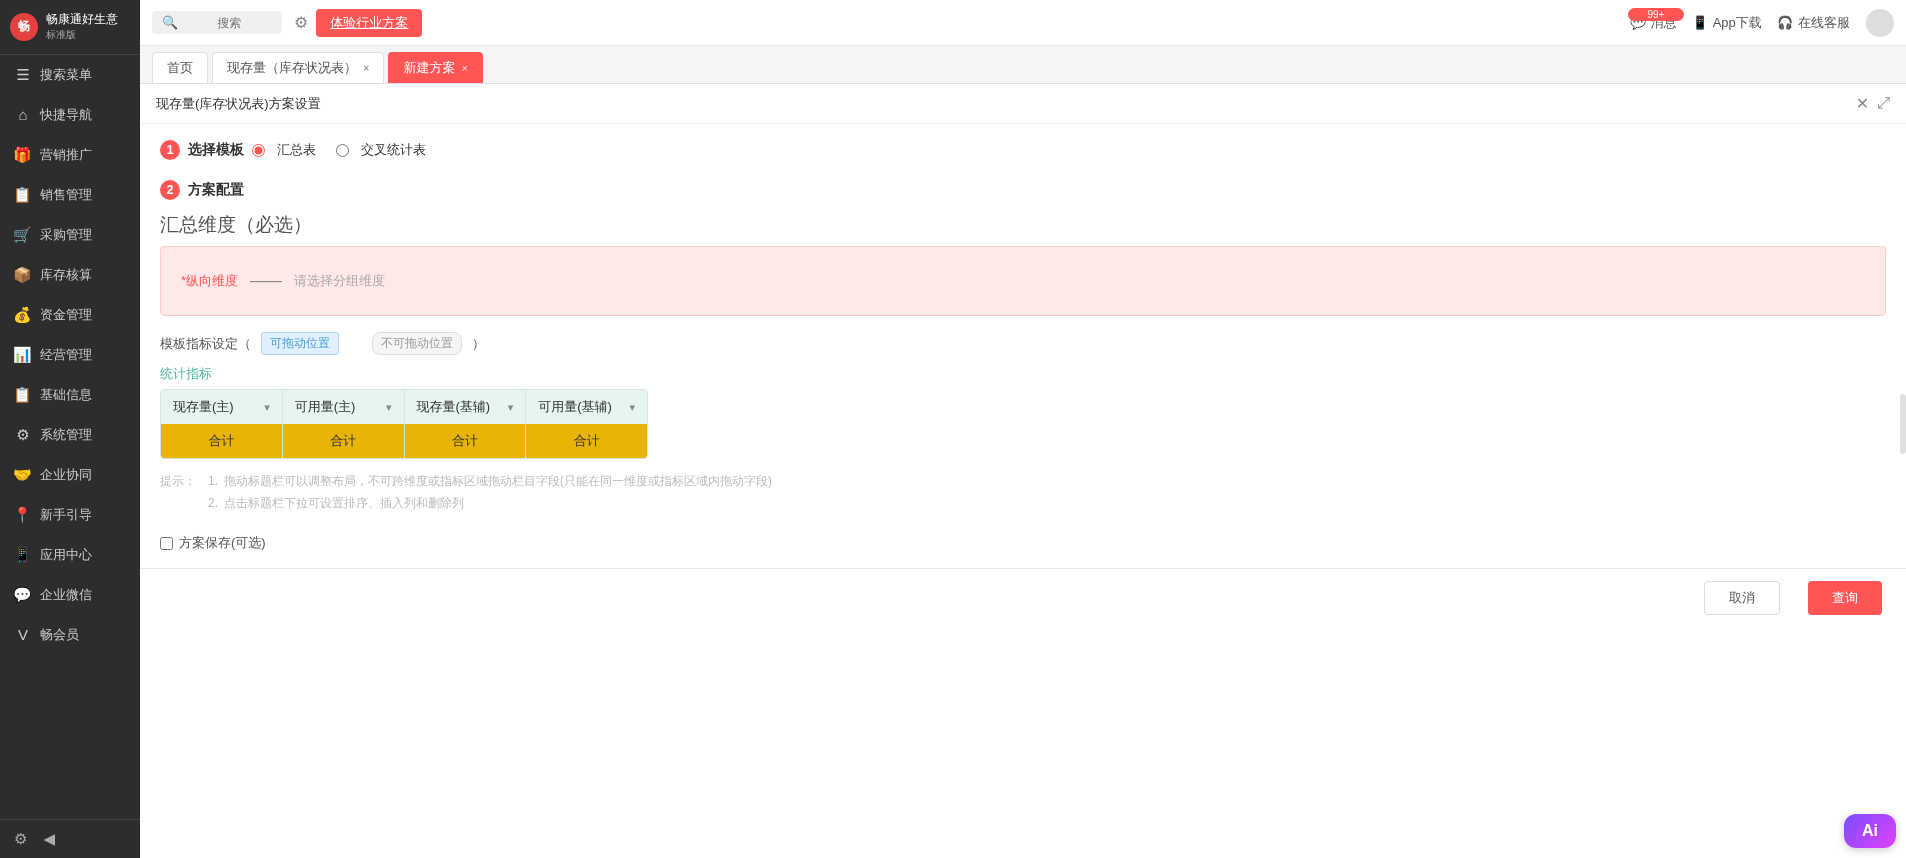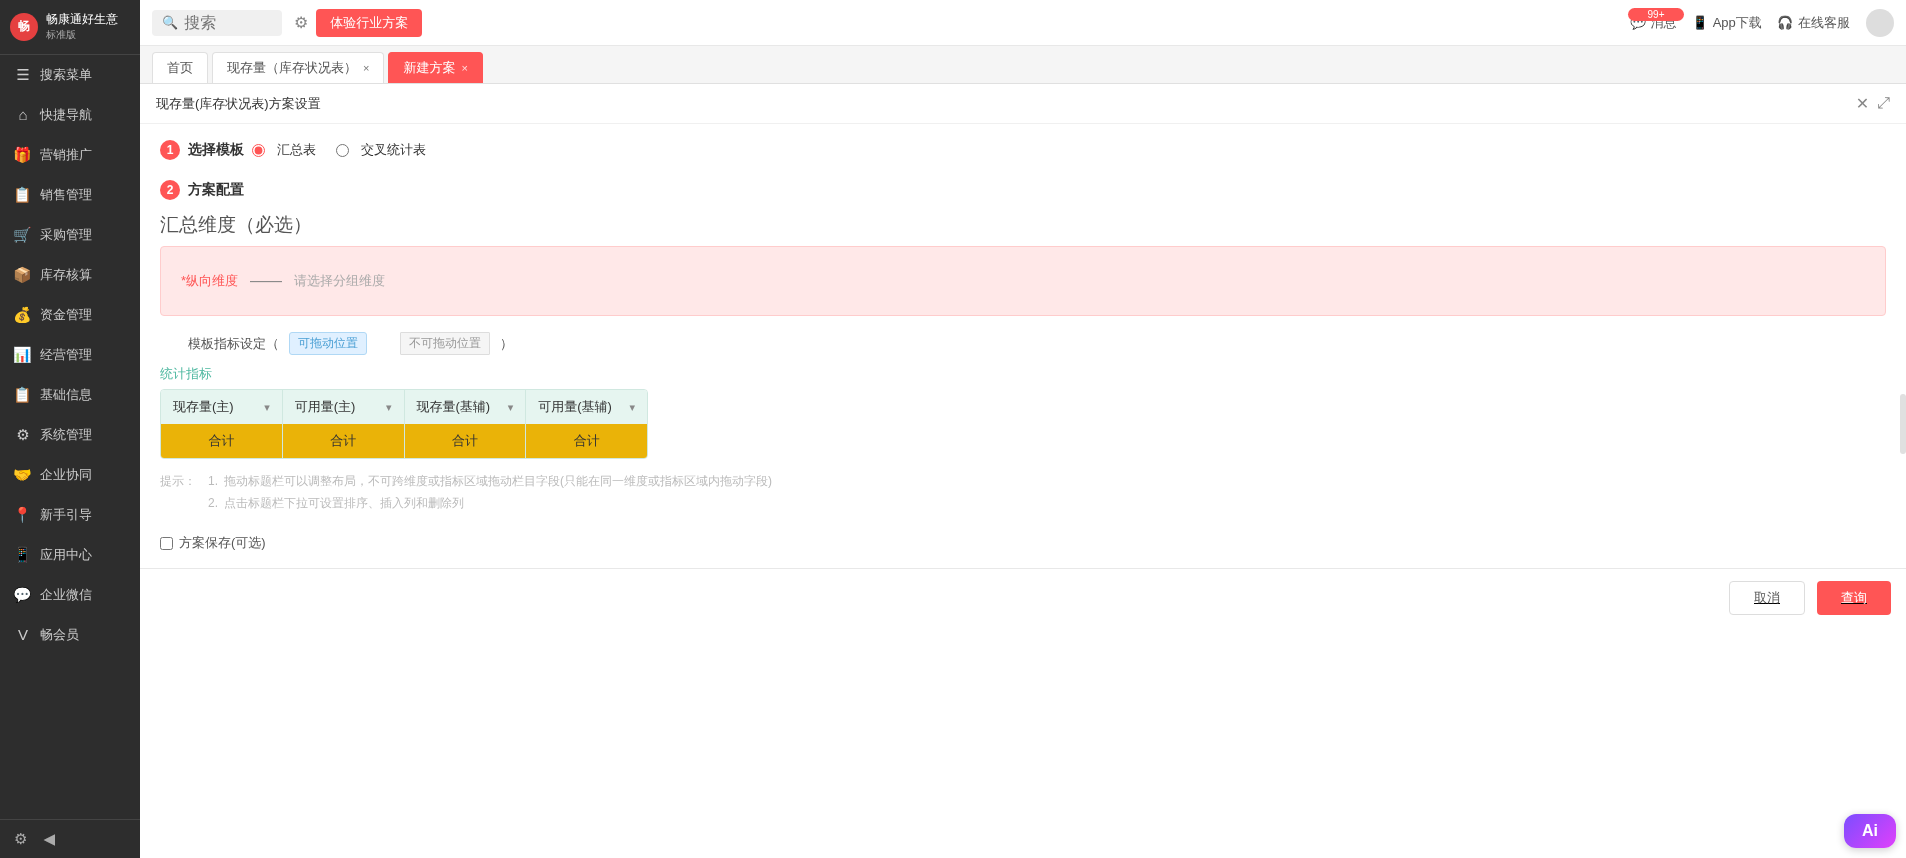--- a/index.html
+++ b/index.html
@@ -54,25 +54,25 @@
       height: 46px;
       display: flex; align-items: center; padding: 0 12px;
       border-bottom: 1px solid #e8e8e8;
       gap: 8px;
       flex-shrink: 0;
     }
     .topbar-search {
       background: #f0f0f0; border-radius: 4px; padding: 4px 10px;
       display: flex; align-items: center; gap: 6px; width: 130px;
     }
-    .topbar-search input { border: none; background: transparent; outline: none; font-size: 16px; width: 90px; }
+    .topbar-search input { border: none; background: transparent; outline: none; font-size: 12px; width: 90px; text-align: center; }
     .topbar-settings { color: #888; cursor: pointer; font-size: 16px; margin-left: 4px; }
     .topbar-btn {
       background: #f55; color: #fff; border: none; border-radius: 4px;
-      padding: 5px 14px; font-size: 13px; cursor: pointer;
+      padding: 5px 14px; font-size: 13px; cursor: pointer; text-decoration: underline;
     }
     .topbar-right { margin-left: auto; display: flex; align-items: center; gap: 16px; }
     .topbar-right .notify { position: relative; cursor: pointer; color: #555; font-size: 13px; display: flex; align-items: center; gap: 4px; }
     .badge { background: #f55; color: #fff; border-radius: 10px; font-size: 10px; padding: 1px 20px; position: absolute; top: -6px; right: -8px; }
     .topbar-right .app-dl, .topbar-right .online-cs { color: #555; font-size: 13px; cursor: pointer; display: flex; align-items: center; gap: 4px; }
     .topbar-right .user-avatar { width: 28px; height: 28px; border-radius: 50%; background: #ddd; cursor: pointer; }
 
     
     .tabs {
       background: #f5f5f5; height: 38px; display: flex; align-items: flex-end;
@@ -128,29 +128,29 @@
       background: #ffe8e8; border: 1px solid #ffcccc; border-radius: 4px;
       padding: 18px 20px; display: flex; align-items: center; gap: 12px;
       margin-bottom: 16px; min-height: 70px;
     }
     .dim-required { color: #f55; font-size: 13px; }
     .dim-arrow { color: #888; font-size: 16px; }
     .dim-placeholder { color: #aaa; font-size: 13px; }
 
     
     .indicator-settings { margin-bottom: 10px; }
-    .indicator-label { font-size: 13px; color: #555; margin-bottom: 8px; display: flex; align-items: center; gap: 10px; margin-left: 28px; }
+    .indicator-label { font-size: 13px; color: #555; margin-bottom: 8px; display: flex; align-items: center; gap: 10px; }
     .draggable-tag {
       display: inline-flex; align-items: center; gap: 4px;
       background: #e0f0ff; border: 1px solid #b0d8f5; border-radius: 3px;
       padding: 2px 8px; font-size: 12px; color: #4a9fd4;
     }
     .non-draggable-tag {
       display: inline-flex; align-items: center; gap: 4px;
-      background: #f5f5f5; border: 1px solid #ddd; border-radius: 1px;
+      background: #f5f5f5; border: 1px solid #ddd; border-radius: 8px;
       padding: 2px 8px; font-size: 12px; color: #999;
     }
 
     
     .stats-section { margin-bottom: 10px; }
     .stats-title { color: #4eb8a0; font-size: 13px; margin-bottom: 6px; }
     .stats-table { border: 1px solid #d0e8e0; border-radius: 4px; overflow: hidden; width: 488px; }
     .stats-table-header { display: flex; background: #e6f5f0; }
     .stats-col {
       flex: 1; padding: 8px 12px; display: flex; align-items: center; justify-content: space-between;
@@ -169,22 +169,22 @@
     .tips-section { color: #bbb; font-size: 12px; line-height: 1.8; margin-top: 12px; }
     .tips-section .tip-item { display: flex; gap: 6px; }
 
     
     .save-checkbox { display: flex; align-items: center; gap: 6px; font-size: 13px; color: #555; margin-top: 10px; cursor: pointer; }
     .save-checkbox input { cursor: pointer; }
 
     
     .panel-footer {
       position: sticky; bottom: 0; background: #fff;
-      padding: 12px 15px; border-top: 1px solid #e8e8e8;
-      display: flex; justify-content: flex-end; gap: 12px; text-decoration: underline;
+      padding: 12px 24px; border-top: 1px solid #e8e8e8;
+      display: flex; justify-content: flex-end; gap: 28px;
     }
     .btn-cancel {
       background: #fff; border: 1px solid #ddd; border-radius: 4px;
       padding: 7px 24px; font-size: 13px; color: #555; cursor: pointer;
     }
     .btn-query {
       background: #f55; border: none; border-radius: 4px;
       padding: 7px 24px; font-size: 13px; color: #fff; cursor: pointer;
     }
 

